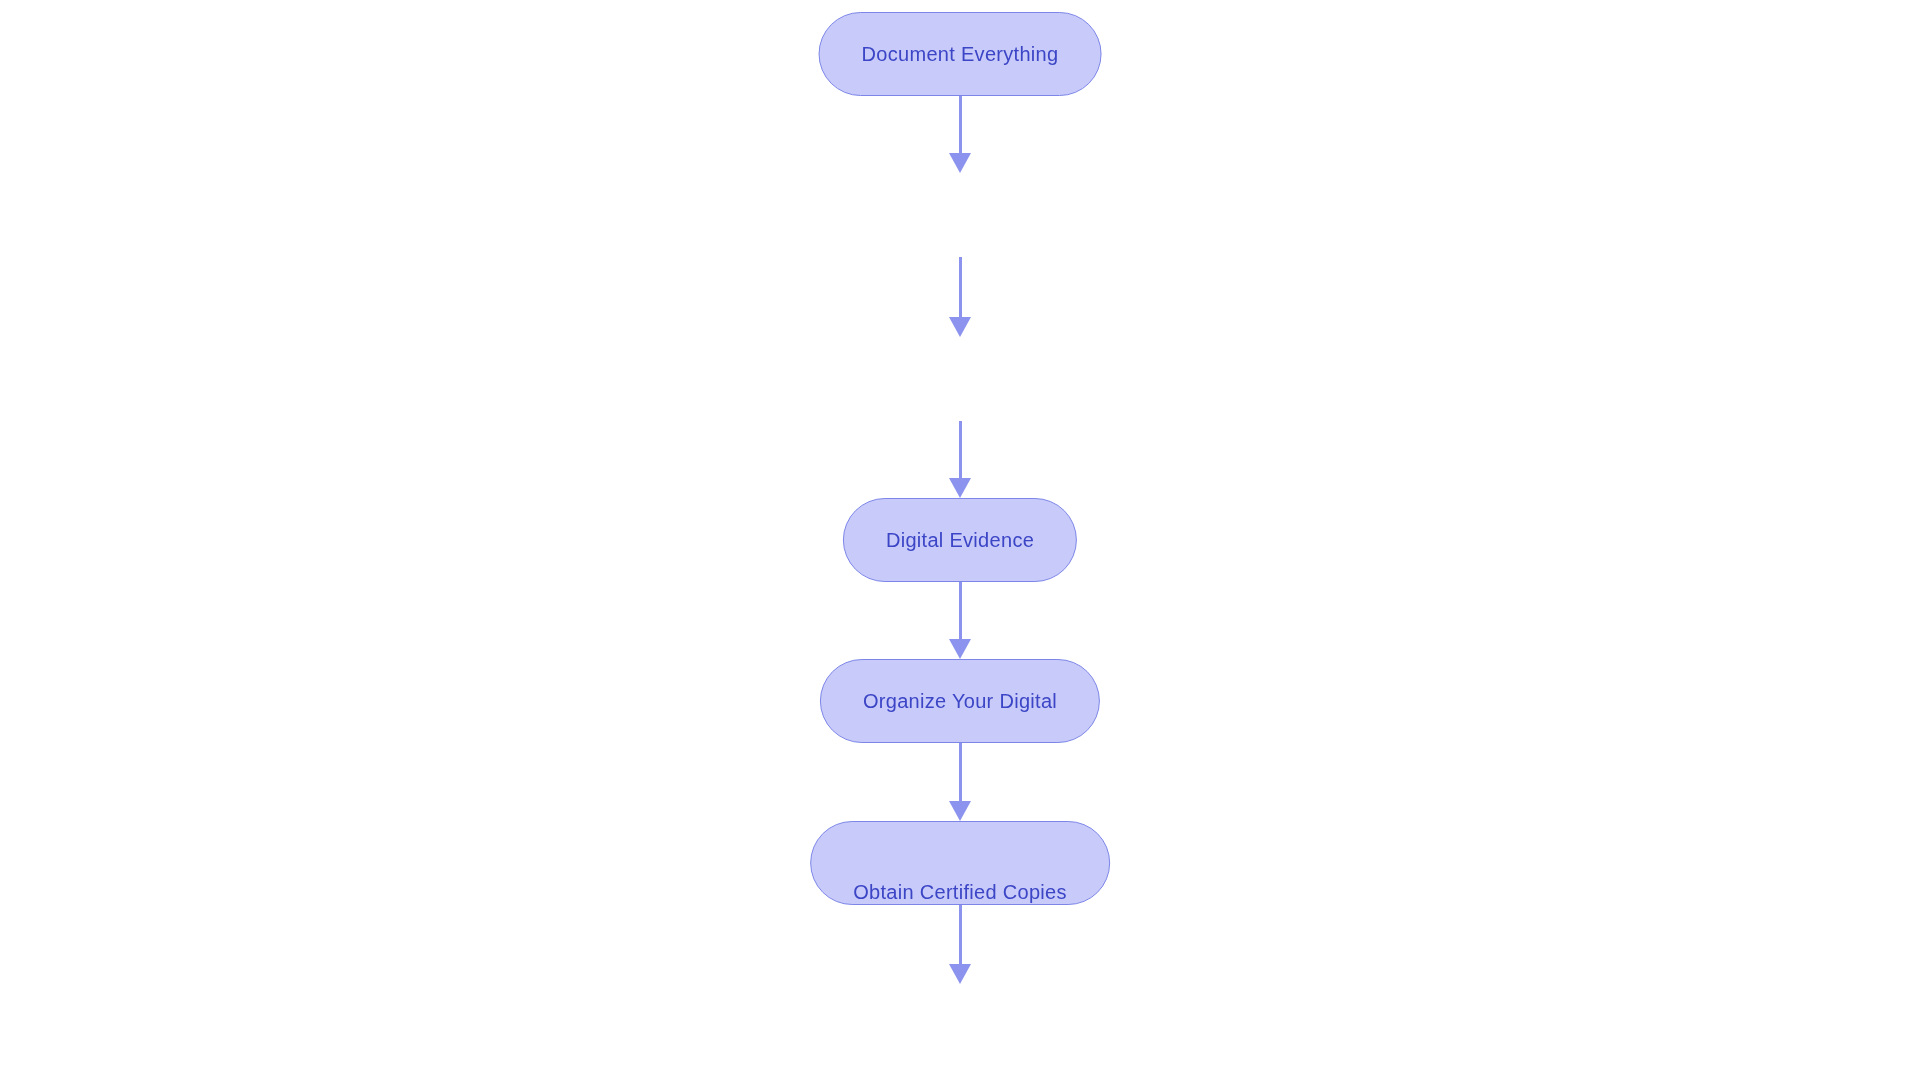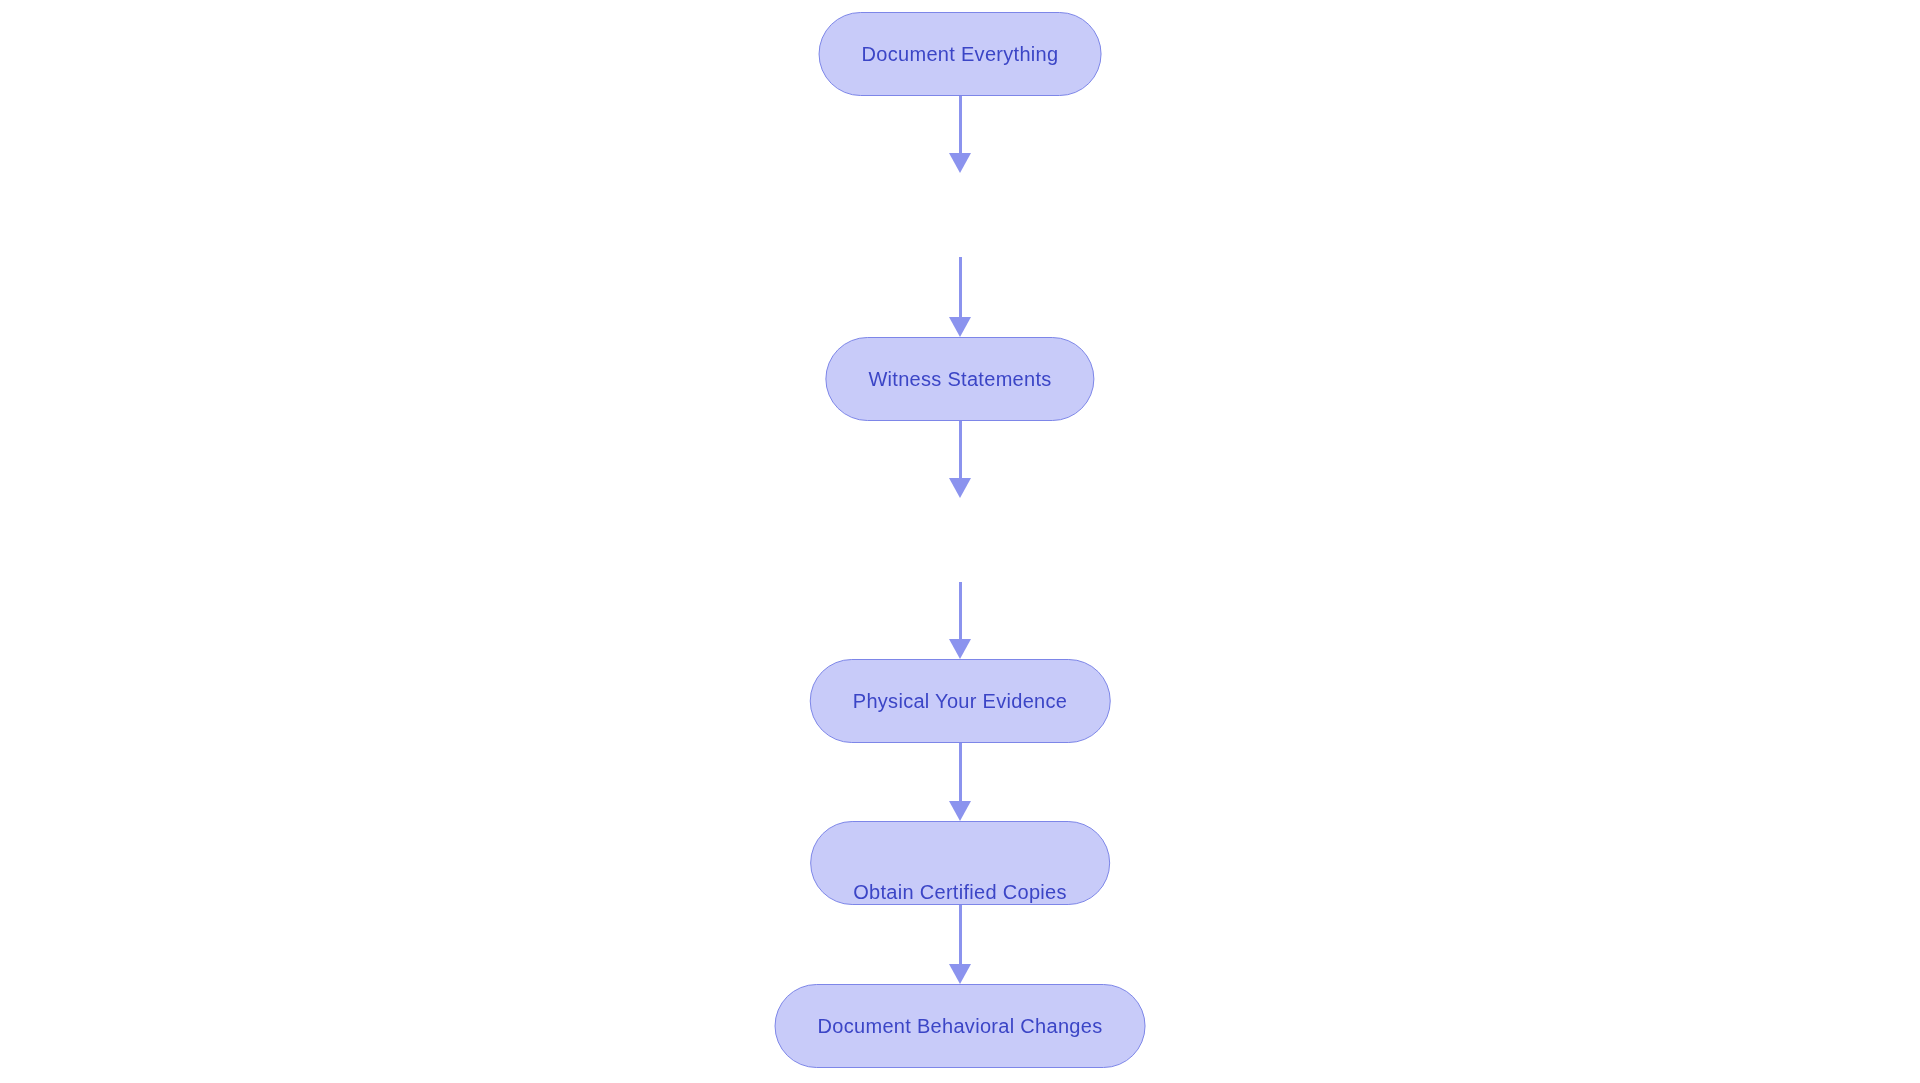--- a/index.html
+++ b/index.html
@@ -87,50 +87,47 @@
     <div class="arrow-line"></div>
     <div class="arrow-head"></div>
   </div>
 
 
   <div class="arrow a2">
     <div class="arrow-line"></div>
     <div class="arrow-head"></div>
   </div>
 
-  <div class="node n3">
-    <span class="node-label">Witness Statements</span>
-  </div>
 
   <div class="arrow a3">
     <div class="arrow-line"></div>
     <div class="arrow-head"></div>
   </div>
 
+  <div class="node n4">
+    <span class="node-label">Digital Evidence</span>
+  </div>
 
   <div class="arrow a4">
     <div class="arrow-line"></div>
     <div class="arrow-head"></div>
   </div>
 
   <div class="node n5">
-    <span class="node-label">Physical Your Evidence</span>
+    <span class="node-label">Organize Your Digital</span>
   </div>
 
   <div class="arrow a5">
     <div class="arrow-line"></div>
     <div class="arrow-head"></div>
   </div>
 
   <div class="node n6">
     <span class="node-label">Obtain Certified Copies</span>
   </div>
 
   <div class="arrow a6">
     <div class="arrow-line"></div>
     <div class="arrow-head"></div>
   </div>
 
-  <div class="node n7">
-    <span class="node-label">Document Behavioral Changes</span>
-  </div>
 
 </div>
 
 </body></html>

